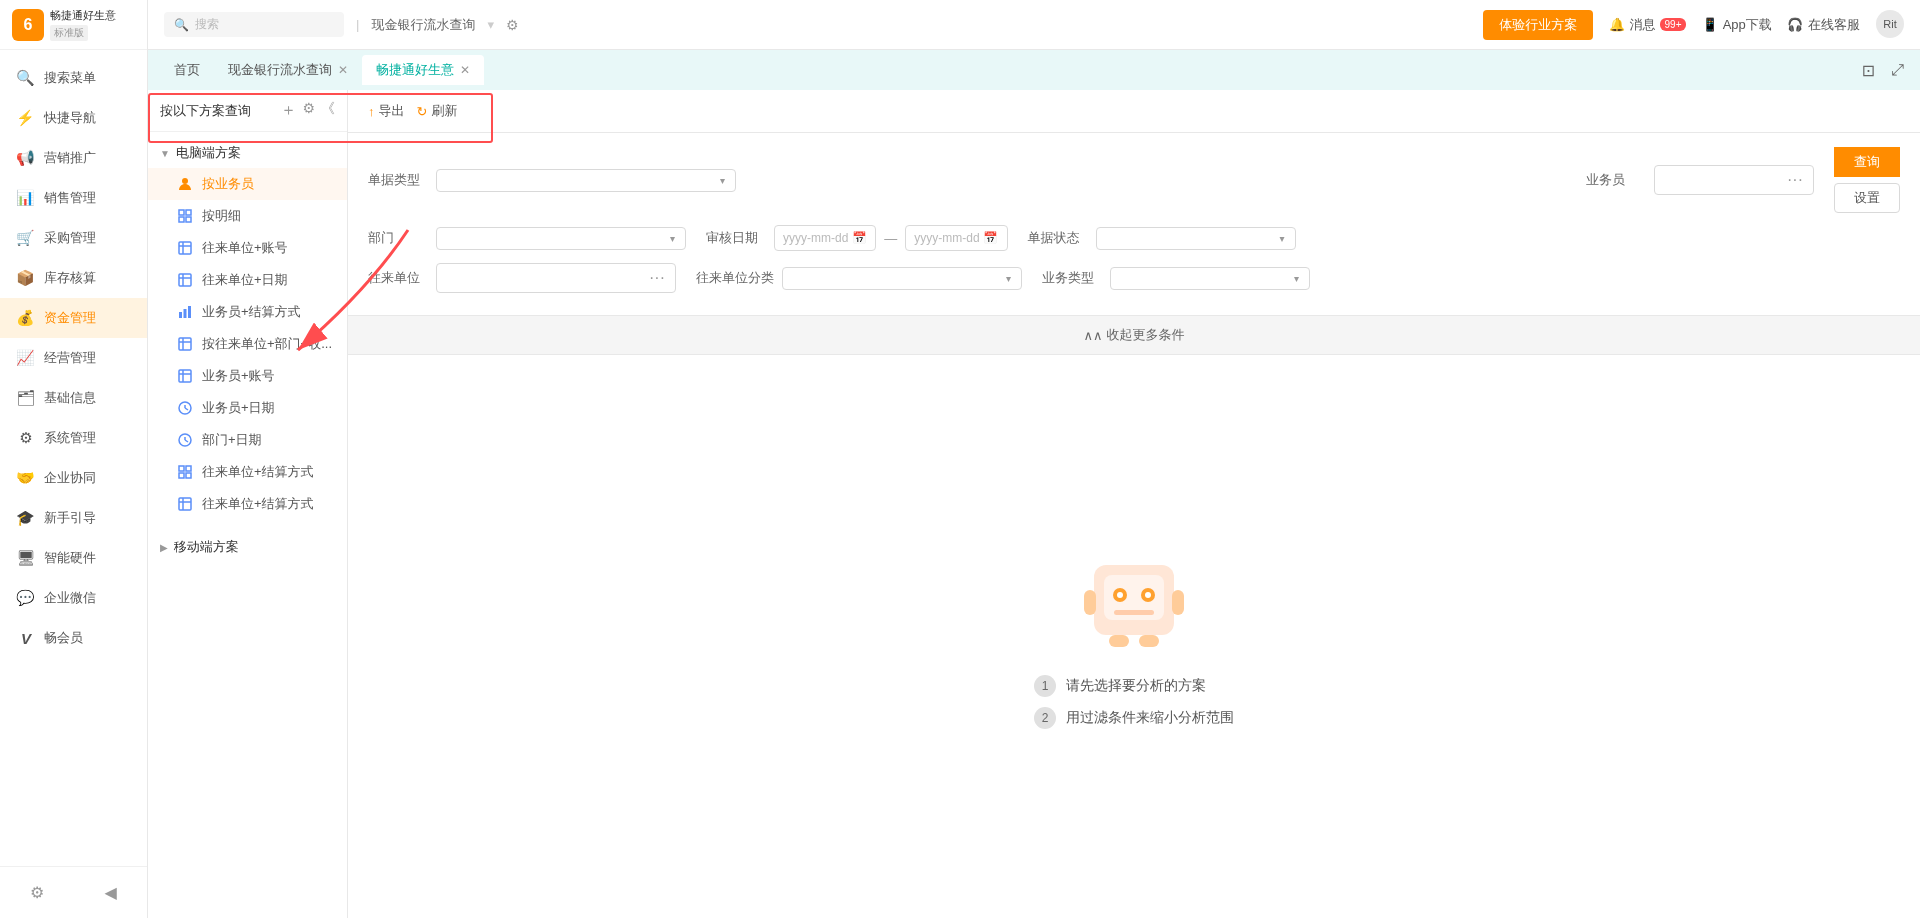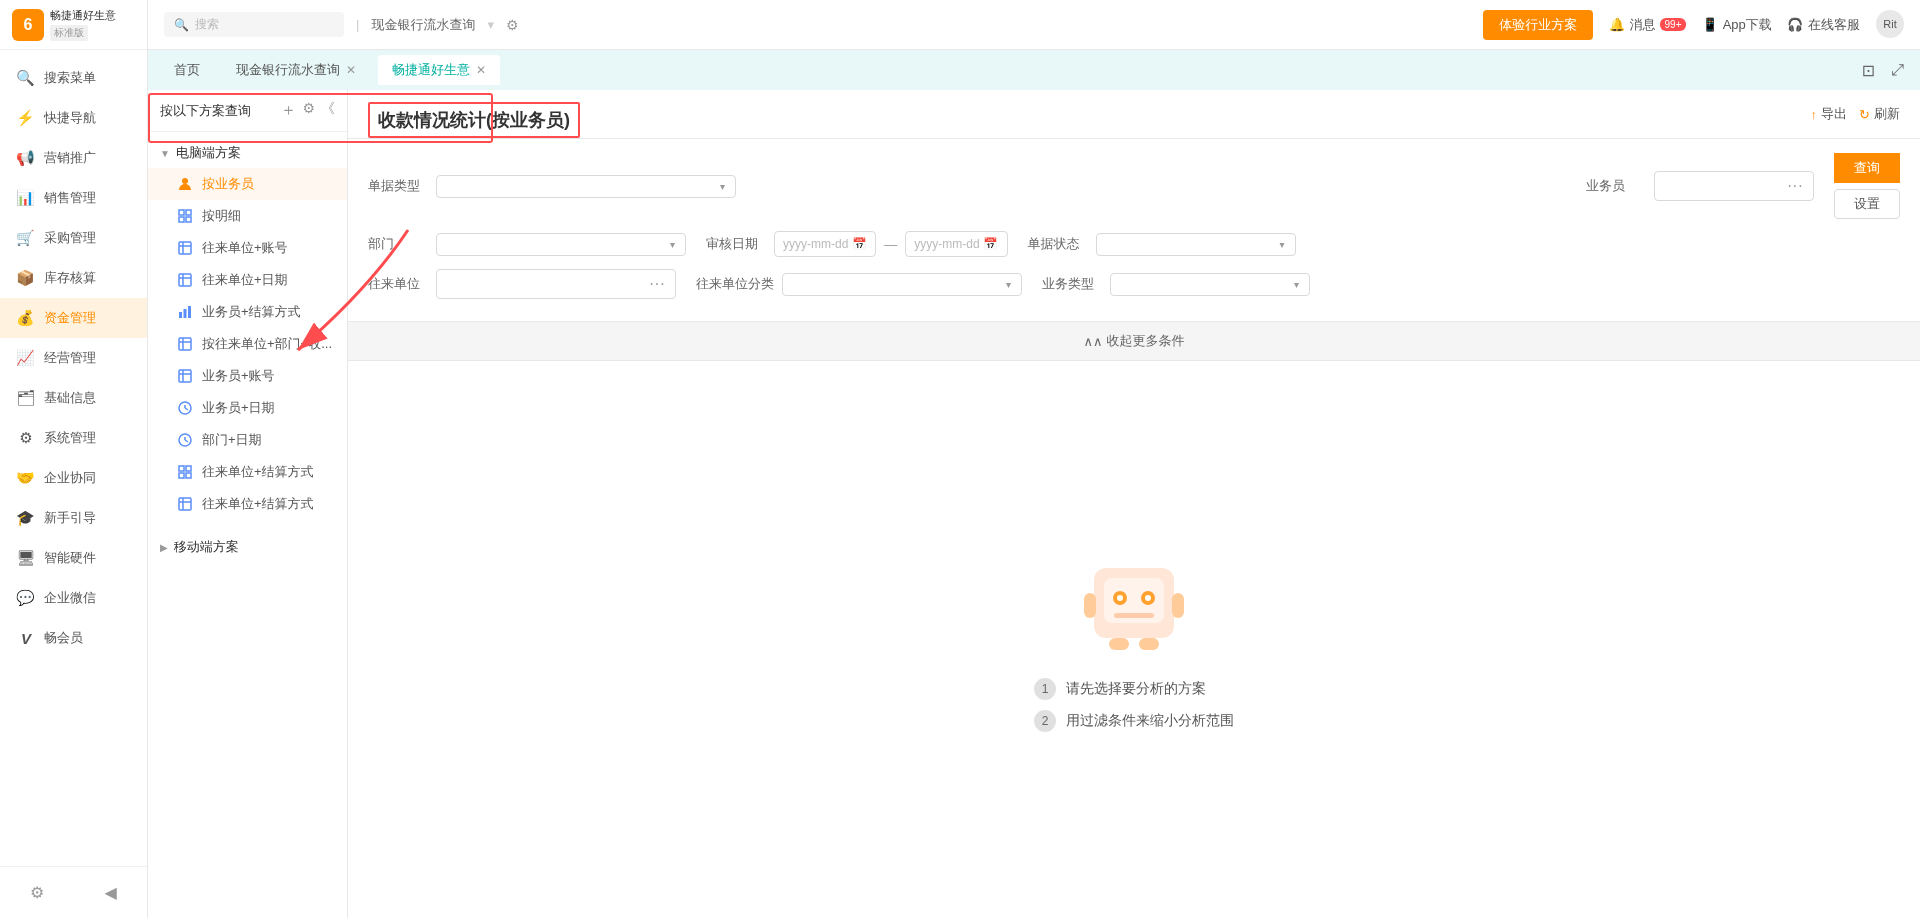--- a/index.html
+++ b/index.html
@@ -25,21 +25,21 @@
     
     .topbar { height: 50px; background: #fff; border-bottom: 1px solid #e8e8e8; display: flex; align-items: center; padding: 0 16px; justify-content: space-between; flex-shrink: 0; }
     .topbar-left { display: flex; align-items: center; gap: 12px; }
     .topbar-search { display: flex; align-items: center; background: #f5f5f5; border-radius: 4px; padding: 4px 10px; gap: 6px; color: #999; font-size: 12px; width: 180px; }
     .topbar-right { display: flex; gap: 16px; }
     .topbar-btn { background: #ff8c00; color: white; border: none; padding: 6px 16px; border-radius: 4px; cursor: pointer; font-size: 13px; }
     .topbar-icon-btn { display: flex; align-items: center; gap: 4px; color: #555; cursor: pointer; font-size: 13px; }
     .badge { background: #ff4d4f; color: white; border-radius: 6px; font-size: 10px; padding: 1px 5px; }
 
     
-    .tabbar { height: 40px; background: #e8f8f8; display: flex; align-items: center; padding: 0 12px; gap: 8px; flex-shrink: 0; }
+    .tabbar { height: 40px; background: #e8f8f8; display: flex; align-items: center; padding: 0 12px; gap: 0; flex-shrink: 0; }
     .tab { display: flex; align-items: center; padding: 6px 14px; cursor: pointer; font-size: 13px; color: #555; border-radius: 4px 4px 0 0; gap: 6px; }
     .tab.active { background: white; color: #00b0a0; font-weight: 500; }
     .tab-close { color: #999; font-size: 12px; cursor: pointer; }
     .tab-settings { color: #666; cursor: pointer; padding: 4px; }
 
     
     .content { flex: 1; display: flex; overflow: hidden; background: #f5f5f5; }
 
     
     .left-panel { width: 200px; background: white; border-right: 1px solid #e8e8e8; display: flex; flex-direction: column; overflow-y: auto; flex-shrink: 0; }
@@ -359,21 +359,20 @@
         <div class="tree-parent">
           <span class="arrow">▶</span>
           <span>移动端方案</span>
         </div>
       </div>
     </div>
 
     <div class="right-panel">
 
       <div class="page-header">
-        <span class="page-title">收款情况统计(按业务员)</span>
         <div class="page-actions">
           <div class="page-action-btn">
             <span class="icon">↑</span>
             <span>导出</span>
           </div>
           <div class="page-action-btn">
             <span class="icon">↻</span>
             <span>刷新</span>
           </div>
         </div>

